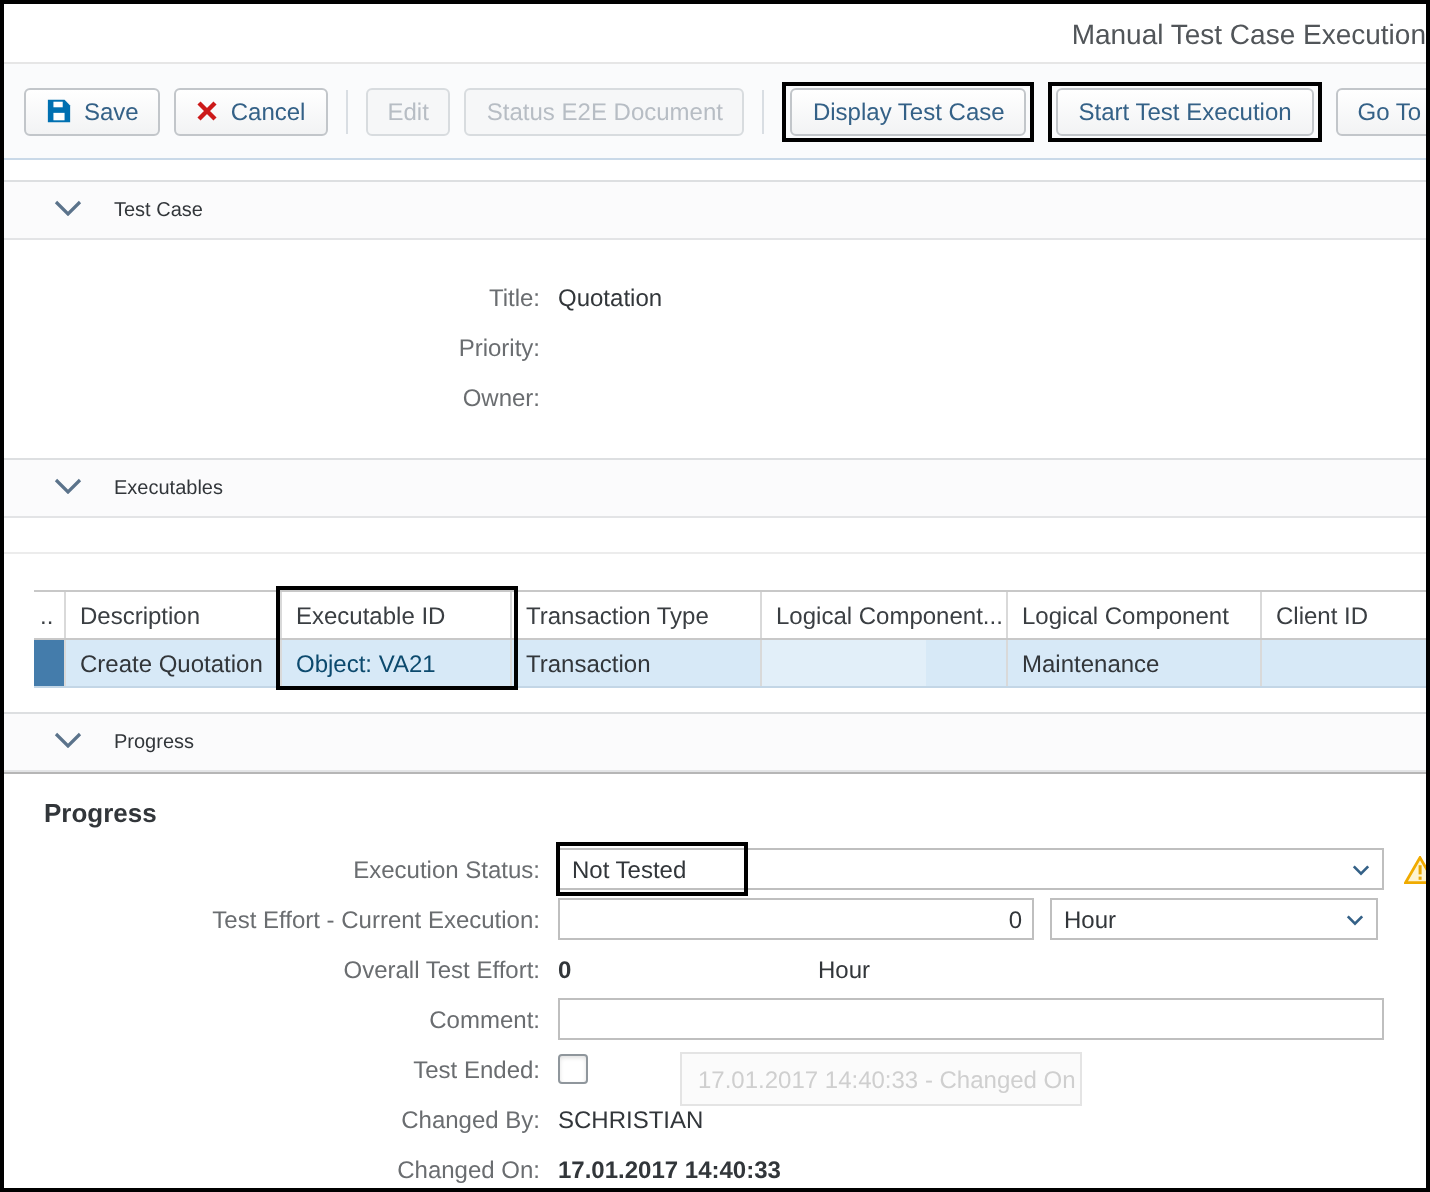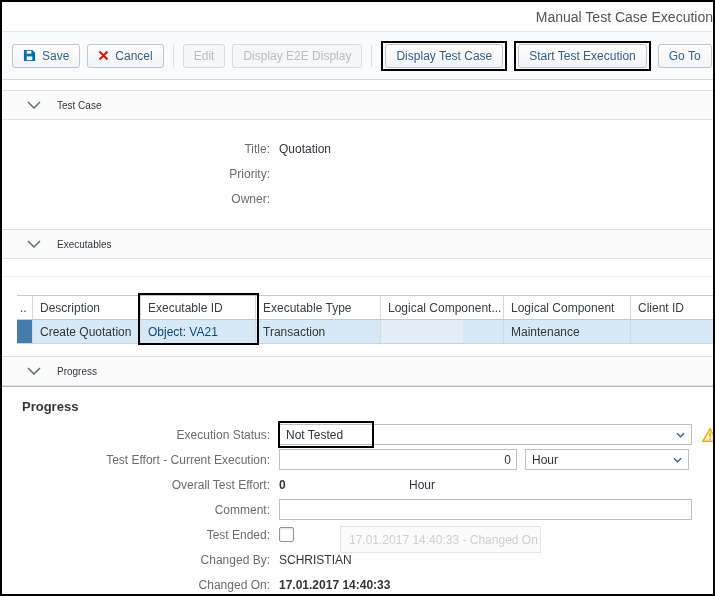--- a/index.html
+++ b/index.html
@@ -108,21 +108,21 @@
             <path d="M1.5 1.5l8 8M9.5 1.5l-8 8" stroke="#cc1919" stroke-width="2.2"></path>
           </svg>
       </span>
       <span>Cancel</span>
     </button>
     <div class="sep"></div>
     <button class="btn disabled">
       <span>Edit</span>
     </button>
     <button class="btn disabled">
-      <span>Display E2E Display</span>
+      <span>Status E2E Document</span>
     </button>
     <div class="sep"></div>
     <span class="hlwrap">
       <button class="btn">
         <span>Display Test Case</span>
       </button>
     </span>
     <span class="hlwrap">
       <button class="btn">
         <span>Start Test Execution</span>
@@ -168,21 +168,21 @@
     <span>Executables</span>
   </div>
   <div class="exec-subbar"></div>
   <div class="exec-space"></div>
 
   <div class="exec-table">
     <div class="t-head">
       <div class="t-cell c0">..</div>
       <div class="t-cell c1">Description</div>
       <div class="t-cell c2">Executable ID</div>
-      <div class="t-cell c3">Executable Type</div>
+      <div class="t-cell c3">Transaction Type</div>
       <div class="t-cell c4" style="padding-left:7px">Logical Component...</div>
       <div class="t-cell c5">Logical Component</div>
       <div class="t-cell c6">Client ID</div>
     </div>
     <div class="t-row">
       <div class="t-cell c0 sel-block"></div>
       <div class="t-cell c1">Create Quotation</div>
       <div class="t-cell c2">
           <a class="id-link">Object: VA21</a>
         </div>

